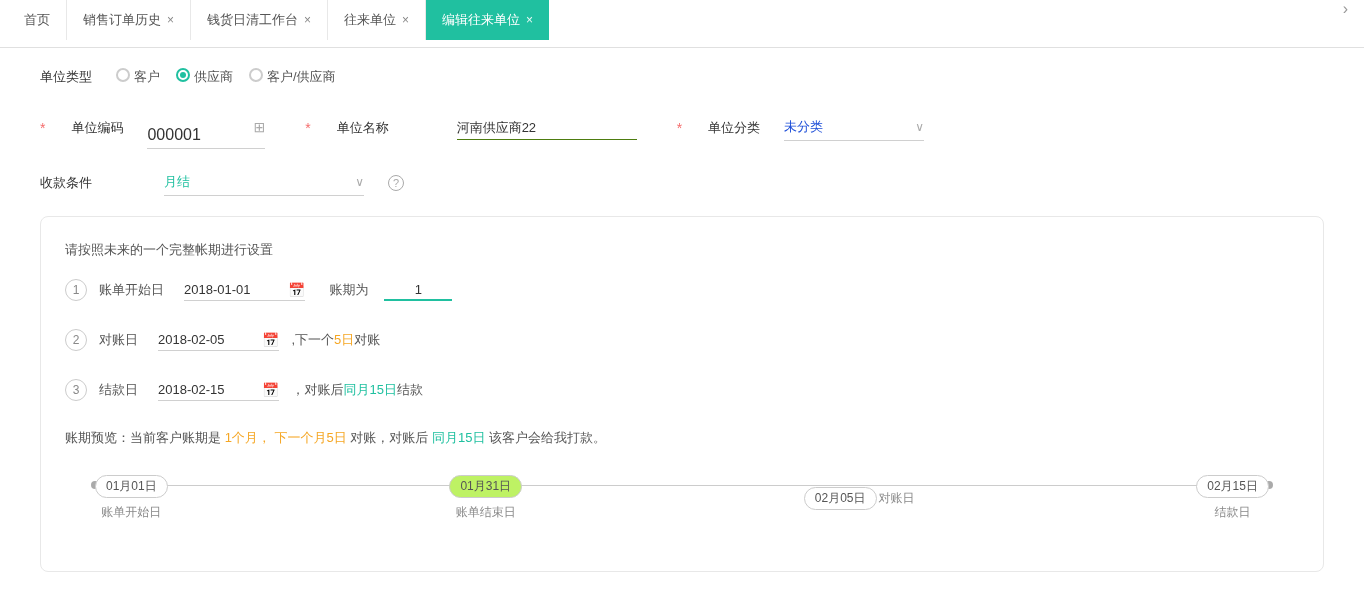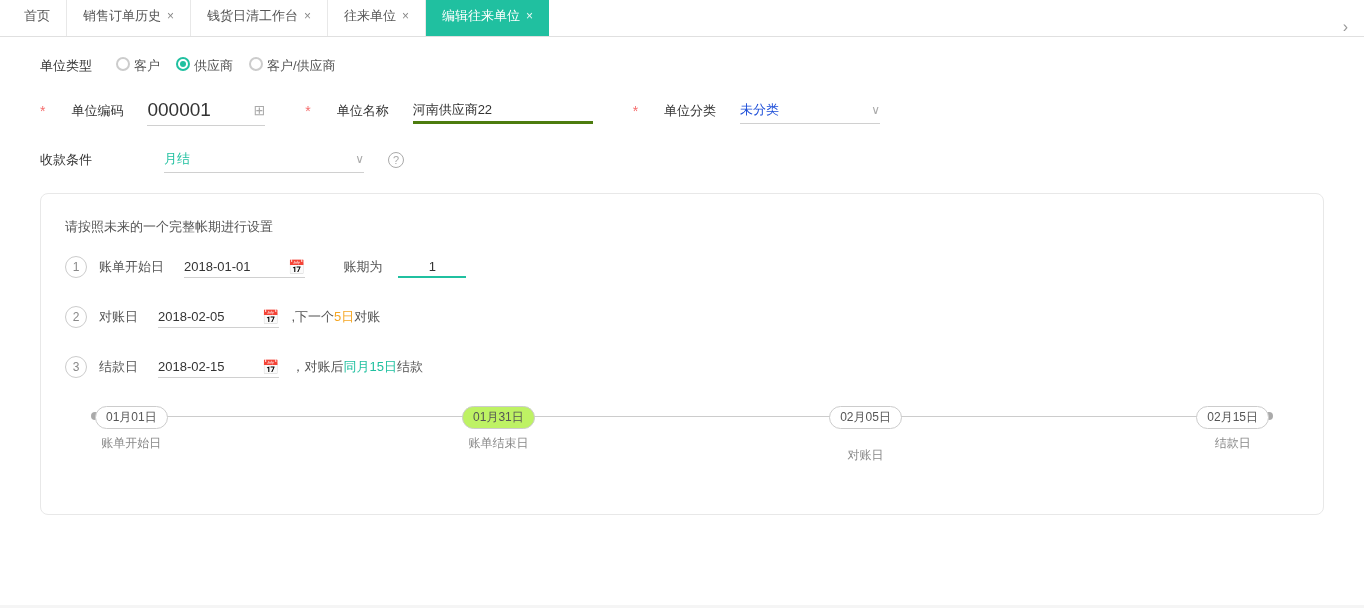--- a/index.html
+++ b/index.html
@@ -1,24 +1,24 @@
 <!DOCTYPE html>
 <html><head>
   <meta charset="utf-8">
   <style>
     * { box-sizing: border-box; margin: 0; padding: 0; }
     body { font-family: 'Microsoft YaHei', Arial, sans-serif; font-size: 14px; color: #333; background: #f5f5f5; }
 
     
     .tab-bar {
       display: flex;
-      align-items: flex-end;
+      align-items: flex-start;
       background: #fff;
       border-bottom: 1px solid #e0e0e0;
-      height: 37px;
+      height: 48px;
       padding: 0 8px;
     }
     .tab {
       display: flex;
       align-items: center;
       padding: 0 16px;
       height: 40px;
       cursor: pointer;
       font-size: 13px;
       color: #555;
@@ -87,24 +87,25 @@
     .input-with-icon {
       display: flex;
       align-items: center;
       border-bottom: 1px solid #d0d0d0;
       padding: 4px 0;
       gap: 6px;
     }
     .input-with-icon input {
       border: none;
       outline: none;
-      font-size: 19px;
+      font-size: 16px;
       color: #333;
       background: transparent;
       width: 120px;
+      margin-top: 16px;
     }
     .calendar-icon { color: #aaa; font-size: 14px; cursor: pointer; }
 
     
     .select-field {
       display: flex;
       align-items: center;
       gap: 6px;
       border-bottom: 1px solid #d0d0d0;
       padding: 4px 0;
@@ -250,21 +251,21 @@
       <span class="form-label">单位编码</span>
       <div class="input-with-icon">
         <input type="text" style="width: 100px;" value="000001">
         <span class="calendar-icon">⊞</span>
       </div>
     </div>
 
     <div class="form-group">
       <span class="required-star">*</span>
       <span class="form-label">单位名称</span>
-      <div style="border-bottom:3px solid #4d7c0f; padding:4px 0;">
+      <div style="border-bottom:1px solid #4d7c0f; padding:4px 0;margin-left:44px;">
         <input type="text" style="border: none; outline: none; font-size: 13px; color: rgb(51, 51, 51); background: transparent; width: 180px;" value="河南供应商22">
       </div>
     </div>
 
     <div class="form-group">
       <span class="required-star">*</span>
       <span class="form-label">单位分类</span>
       <div class="select-field-right" style="min-width:140px; border-bottom:1px solid #d0d0d0; padding:4px 0;">
         <span class="select-value-right">未分类</span>
         <span class="chevron-icon">∨</span>
@@ -286,21 +287,21 @@
   <div class="card">
     <div class="card-title">请按照未来的一个完整帐期进行设置</div>
 
     <div class="step-row">
       <div class="step-num">1</div>
       <span class="step-label">账单开始日</span>
       <div class="step-input">
         <input type="text" style="border: none; outline: none; font-size: 13px; color: rgb(51, 51, 51); background: transparent; width: 100px;" value="2018-01-01">
         <span class="calendar-icon">📅</span>
       </div>
-      <span class="step-desc" style="margin-left:26px;">账期为</span>
+      <span class="step-desc" style="margin-left:12px;">账期为</span>
       <div style="border-bottom:2px solid #20c0a0; padding:2px 4px; margin:0 4px;">
         <input type="text" style="border: none; outline: none; font-size: 13px; color: rgb(51, 51, 51); background: transparent; width: 60px; text-align: center;" value="1">
       </div>
     </div>
 
     <div class="step-row">
       <div class="step-num">2</div>
       <span class="step-label">对账日</span>
       <div class="step-input">
         <input type="text" style="border: none; outline: none; font-size: 13px; color: rgb(51, 51, 51); background: transparent; width: 100px;" value="2018-02-05">
@@ -316,20 +317,28 @@
       <span class="step-label">结款日</span>
       <div class="step-input">
         <input type="text" style="border: none; outline: none; font-size: 13px; color: rgb(51, 51, 51); background: transparent; width: 100px;" value="2018-02-15">
         <span class="calendar-icon">📅</span>
       </div>
       <span class="step-desc">
         <span>，对账后</span><span class="highlight-green">同月15日</span><span>结款</span>
       </span>
     </div>
 
+    <div class="preview-text">
+      <span>账期预览：当前客户账期是</span>
+      <span class="highlight-orange">1个月，</span>
+      <span class="highlight-orange">下一个月5日</span>
+      <span>对账，对账后</span>
+      <span class="highlight-green">同月15日</span>
+      <span>该客户会给我打款。</span>
+    </div>
 
     <div style="position:relative; padding:0 30px 30px;">
 
       <div style="position:absolute; top:10px; left:30px; right:30px; height:1px; background:#ccc;"></div>
 
       <div style="position:absolute; top:6px; left:26px; width:8px; height:8px; border-radius:50%; background:#aaa;"></div>
 
       <div style="position:absolute; top:6px; right:26px; width:8px; height:8px; border-radius:50%; background:#aaa;"></div>
 
       <div style="display:flex; justify-content:space-between; position:relative; z-index:1;">
@@ -337,21 +346,21 @@
         <div style="display:flex;flex-direction:column;align-items:center;gap:6px;">
           <div style="background:#fff;border:1px solid #ccc;border-radius:12px;padding:2px 10px;font-size:12px;color:#555;">01月01日</div>
           <div style="font-size:12px;color:#888;">账单开始日</div>
         </div>
 
         <div style="display:flex;flex-direction:column;align-items:center;gap:6px;">
           <div style="background:#bef264;border:1px solid #ccc;border-radius:12px;padding:2px 10px;font-size:12px;color:#555;">01月31日</div>
           <div style="font-size:12px;color:#888;">账单结束日</div>
         </div>
 
-        <div style="display:flex;flex-direction:column;align-items:center;gap:18px;">
+        <div style="display:flex;flex-direction:row;align-items:center;gap:2px;">
           <div style="background:#fff;border:1px solid #ccc;border-radius:12px;padding:2px 10px;font-size:12px;color:#555;">02月05日</div>
           <div style="font-size:12px;color:#888;">对账日</div>
         </div>
 
         <div style="display:flex;flex-direction:column;align-items:center;gap:6px;">
           <div style="background:#fff;border:1px solid #ccc;border-radius:12px;padding:2px 10px;font-size:12px;color:#555;">02月15日</div>
           <div style="font-size:12px;color:#888;">结款日</div>
         </div>
       </div>
     </div>

